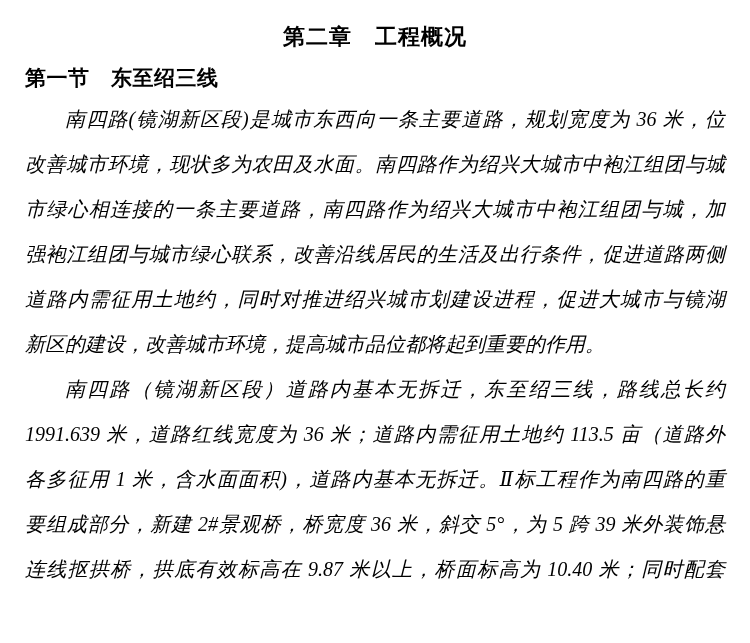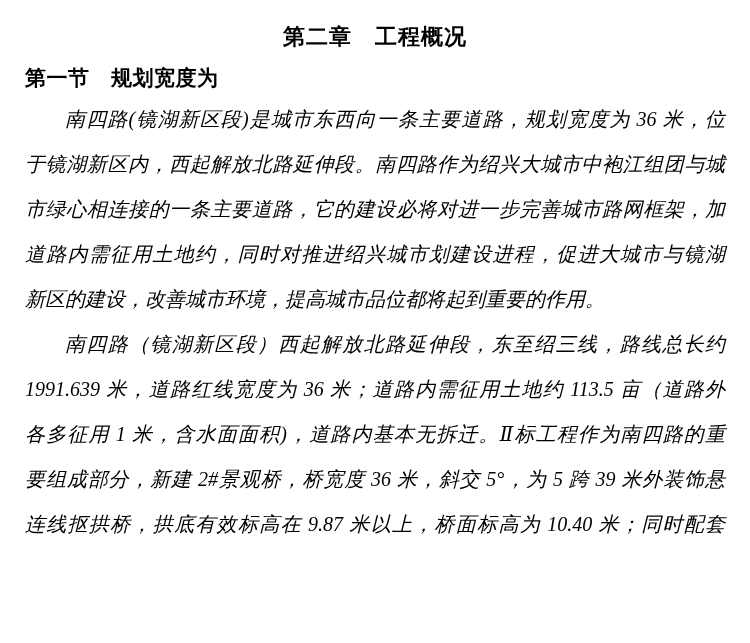--- a/index.html
+++ b/index.html
@@ -48,34 +48,35 @@
     text-align: right;
   }
 </style>
 </head>
 <body>
 
 <div class="page">
 
   <h1 class="doc-title">第二章　工程概况</h1>
 
-  <h2 class="section-heading">第一节　规划宽度为</h2>
+  <h2 class="section-heading">第一节　东至绍三线</h2>
 
   <div class="doc-body">
 
     <div class="paragraph">
       <div class="body-line first-line">南四路(镜湖新区段)是城市东西向一条主要道路，规划宽度为 36 米，位</div>
-      <div class="body-line">于镜湖新区内，西起解放北路延伸段。南四路作为绍兴大城市中袍江组团与城</div>
-      <div class="body-line">市绿心相连接的一条主要道路，它的建设必将对进一步完善城市路网框架，加</div>
+      <div class="body-line">改善城市环境，现状多为农田及水面。南四路作为绍兴大城市中袍江组团与城</div>
+      <div class="body-line">市绿心相连接的一条主要道路，南四路作为绍兴大城市中袍江组团与城，加</div>
+      <div class="body-line">强袍江组团与城市绿心联系，改善沿线居民的生活及出行条件，促进道路两侧</div>
       <div class="body-line">道路内需征用土地约，同时对推进绍兴城市划建设进程，促进大城市与镜湖</div>
       <div class="body-line last-line">新区的建设，改善城市环境，提高城市品位都将起到重要的作用。</div>
     </div>
 
     <div class="paragraph">
-      <div class="body-line first-line">南四路（镜湖新区段）西起解放北路延伸段，东至绍三线，路线总长约</div>
+      <div class="body-line first-line">南四路（镜湖新区段）道路内基本无拆迁，东至绍三线，路线总长约</div>
       <div class="body-line">1991.639 米，道路红线宽度为 36 米；道路内需征用土地约 113.5 亩（道路外</div>
       <div class="body-line">各多征用 1 米，含水面面积)，道路内基本无拆迁。Ⅱ标工程作为南四路的重</div>
       <div class="body-line">要组成部分，新建 2#景观桥，桥宽度 36 米，斜交 5°，为 5 跨 39 米外装饰悬</div>
       <div class="body-line">连线抠拱桥，拱底有效标高在 9.87 米以上，桥面标高为 10.40 米；同时配套</div>
     </div>
 
   </div>
 </div>
 
 </body></html>

